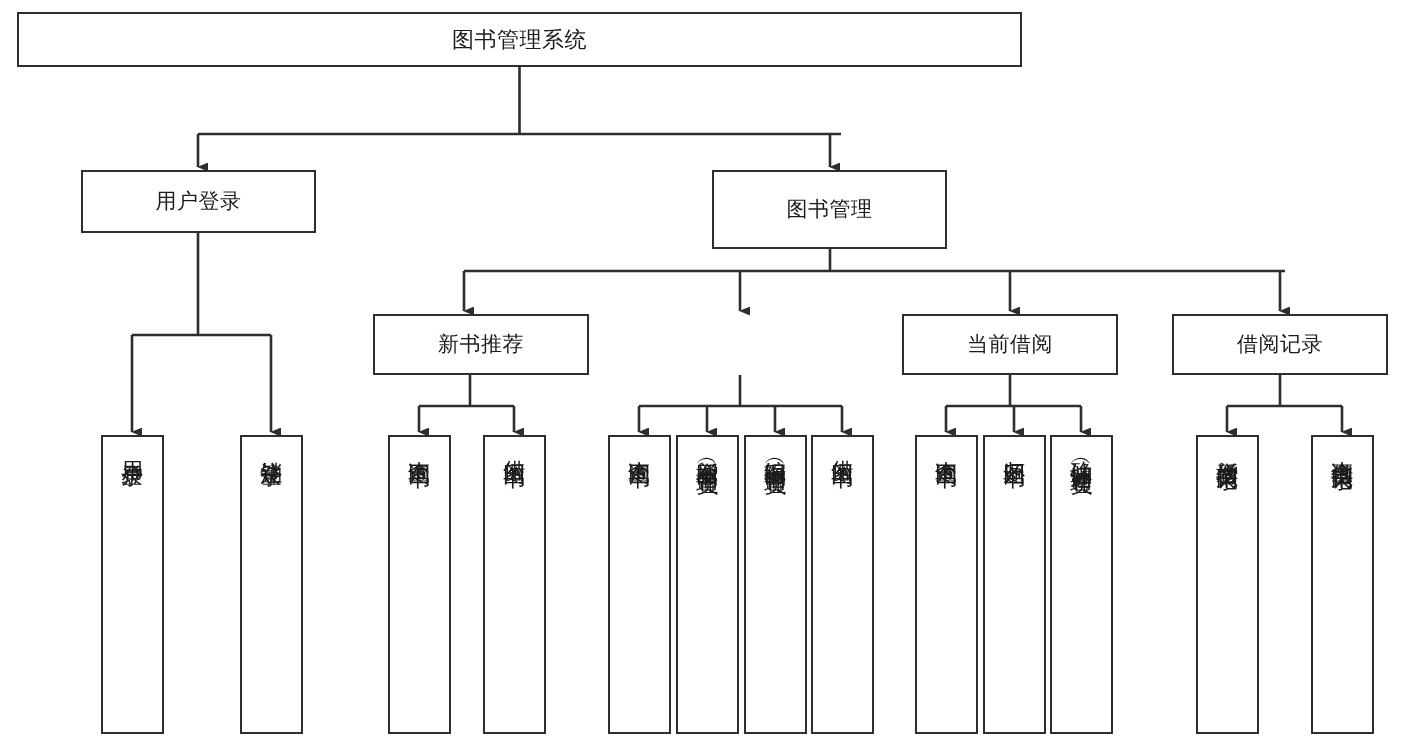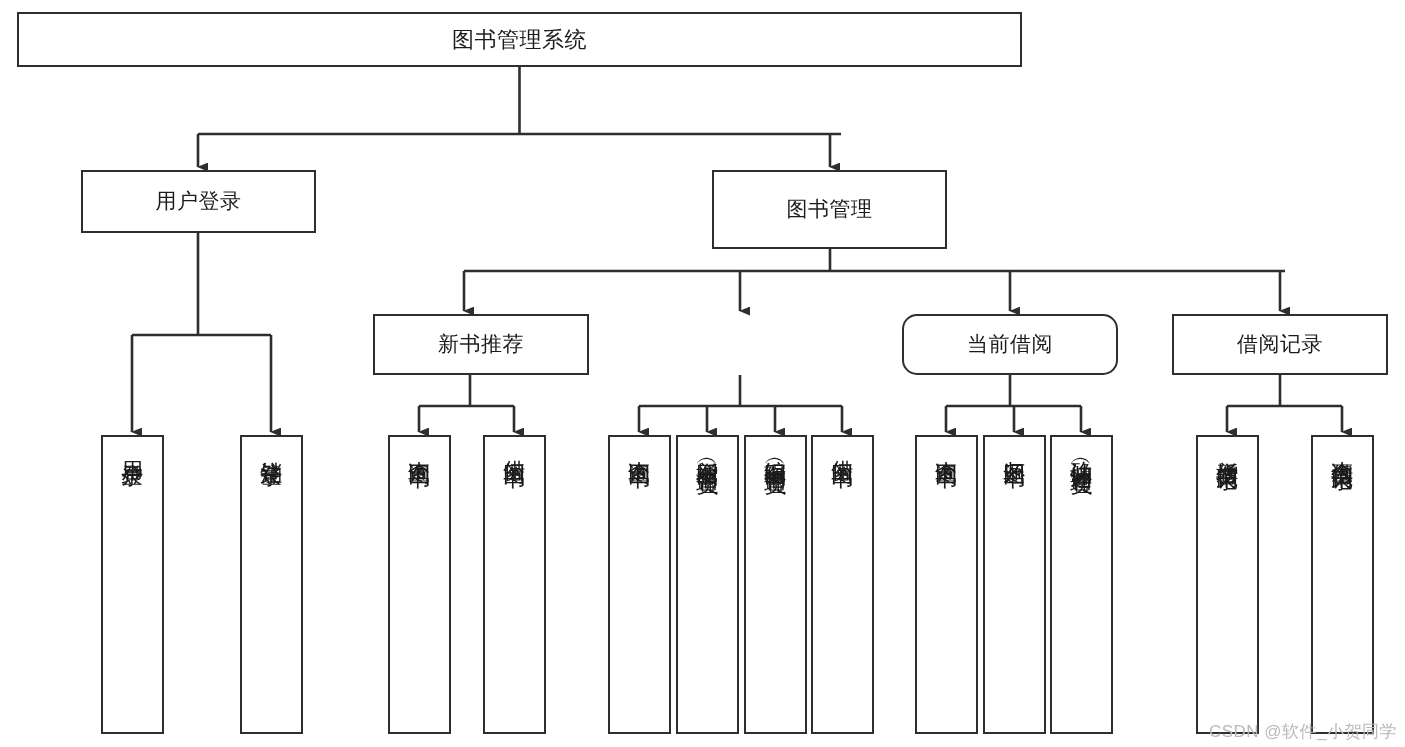--- a/index.html
+++ b/index.html
@@ -138,21 +138,21 @@
   <div class="node horiz" style="left:81px; top:170px; width:235px; height:63px;">
     <span class="label">用户登录</span>
   </div>
   <div class="node horiz" style="left:712px; top:170px; width:235px; height:79px;">
     <span class="label">图书管理</span>
   </div>
 
   <div class="node horiz" style="left:362px; top:314px; width:216px; height:61px;margin-left:11px;">
     <span class="label">新书推荐</span>
   </div>
-  <div class="node horiz" style="left:902px; top:314px; width:216px; height:61px;border-radius:15px;">
+  <div class="node horiz" style="left:902px; top:314px; width:216px; height:61px;">
     <span class="label">当前借阅</span>
   </div>
   <div class="node horiz" style="left:1172px; top:314px; width:216px; height:61px;">
     <span class="label">借阅记录</span>
   </div>
 
   <div class="node vert" style="left:101px; top:435px; width:63px; height:299px;">
     <span class="label">用户登录</span>
   </div>
   <div class="node vert" style="left:240px; top:435px; width:63px; height:299px;">
@@ -189,15 +189,14 @@
     <span class="label">确认归还（管理员）</span>
   </div>
 
   <div class="node vert" style="left:1196px; top:435px; width:63px; height:299px;">
     <span class="label">新增借阅记录</span>
   </div>
   <div class="node vert" style="left:1311px; top:435px; width:63px; height:299px;">
     <span class="label">查询借阅记录</span>
   </div>
 
-  <div class="watermark">CSDN @软件_小贺同学</div>
 
 </div>
 
 </body></html>

